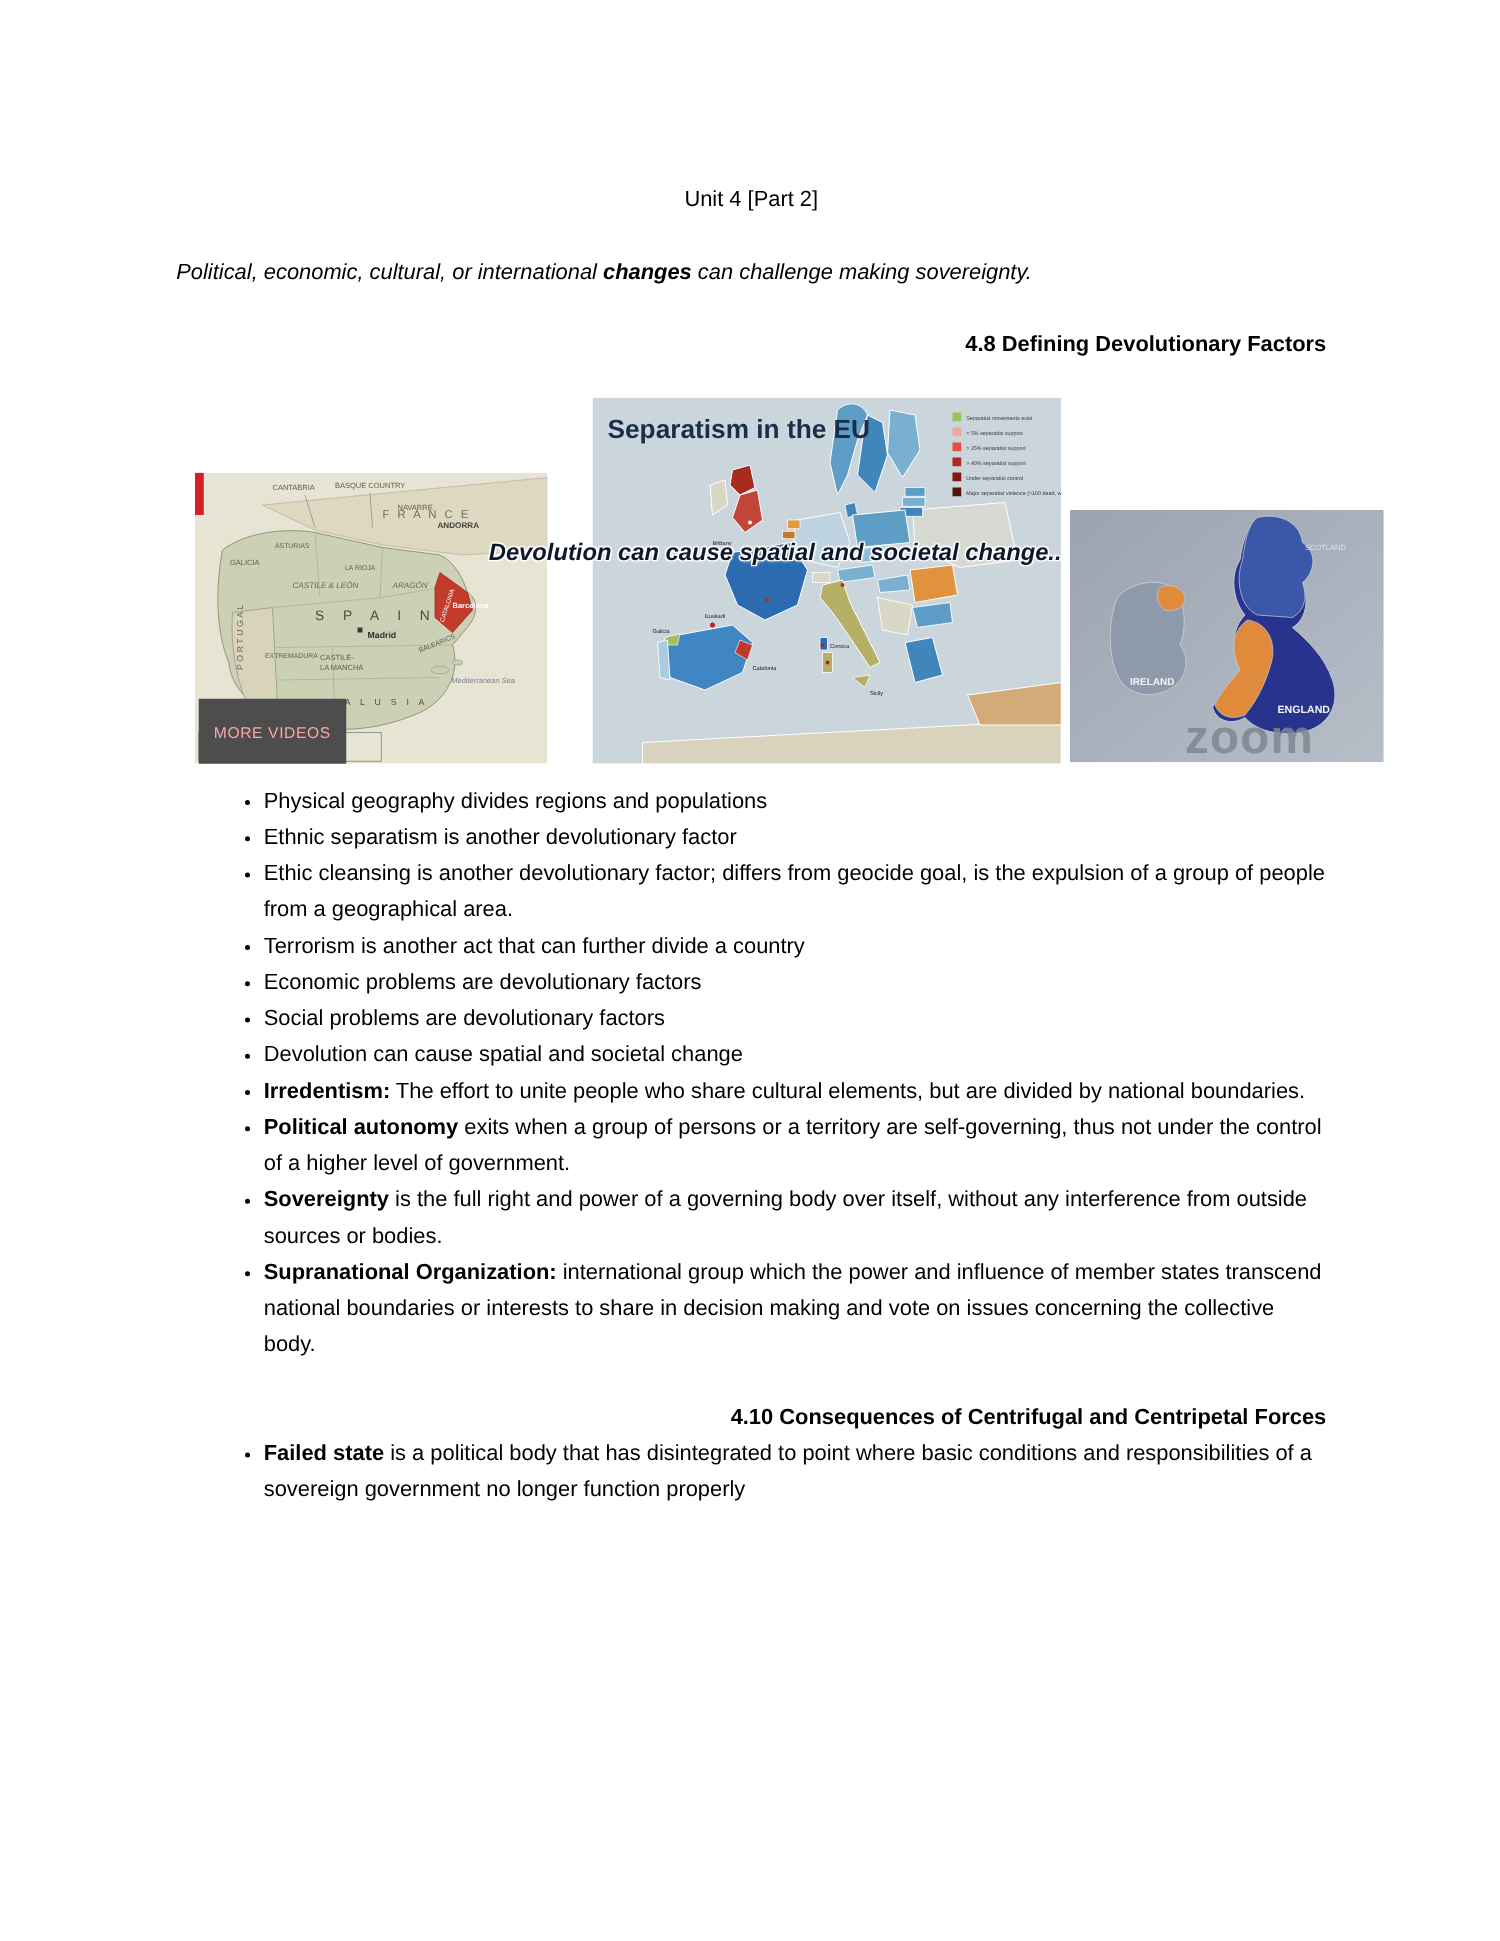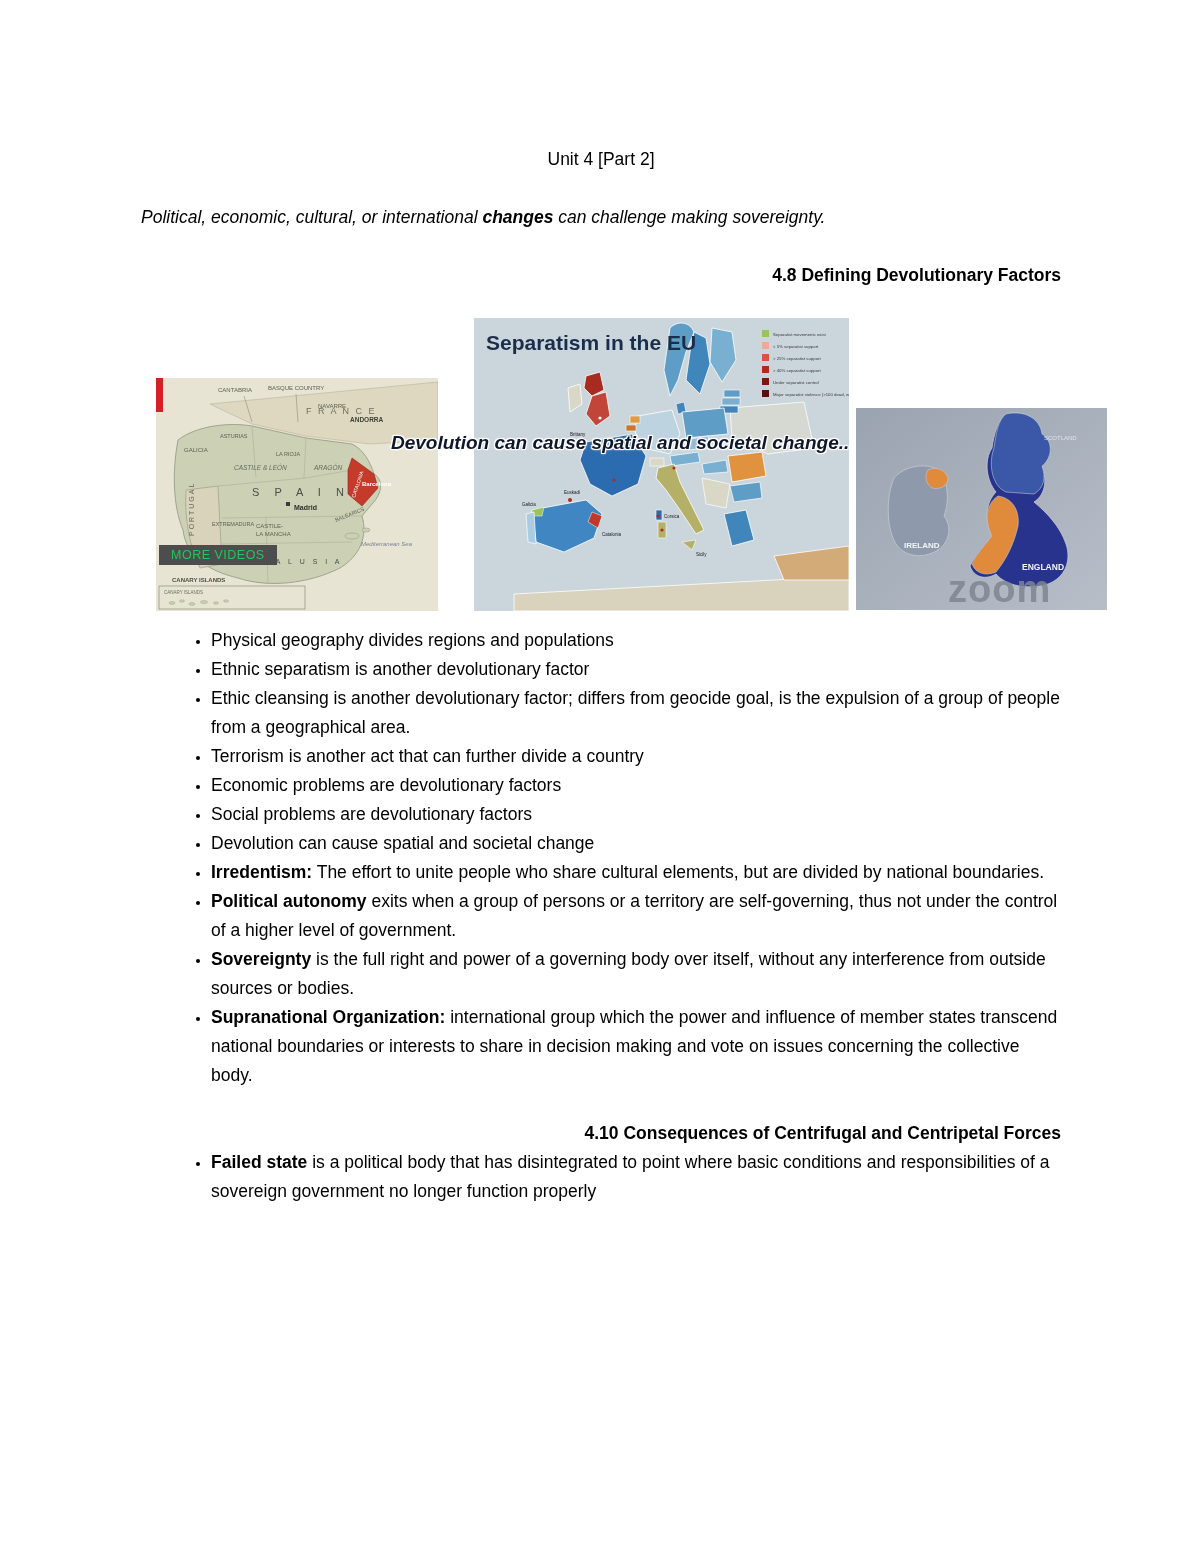--- a/index.html
+++ b/index.html
@@ -18,22 +18,22 @@
   ul.list li::marker{font-size:0.8em;}
   ul.second{margin-top:15px;}
   .collage{position:relative;margin-top:28px;width:923px;height:293px;}
   .img{position:absolute;overflow:hidden;}
   .img.spain{left:15px;top:60px;width:282px;height:233px;}
   .img.eu{left:297px;top:0;width:375px;height:293px;padding-left:36px;}
   .img.uk{left:672px;top:90px;width:278px;height:202px;margin-left:43px;}
   .caption{position:absolute;left:250px;top:114px;z-index:6;white-space:nowrap;
            font-size:19px;font-weight:700;font-style:italic;color:#0f172a;
            text-shadow:0 0 3px #fff,0 0 3px #fff,1px 1px 0 #fff,-1px -1px 0 #fff,1px -1px 0 #fff,-1px 1px 0 #fff;}
-  .more-videos{position:absolute;left:3px;top:167px;z-index:5;background:#4d4d4d;color:#22c55e;
-               font-size:12.5px;letter-spacing:.5px;padding:3px 12px;}
+  .more-videos{position:absolute;left:3px;top:181px;z-index:5;background:#4d4d4d;color:#fca5a5;
+               font-size:12.5px;letter-spacing:.5px;padding:20px 12px;}
   svg text{font-family:"Liberation Sans",sans-serif;}
 </style>
 </head>
 <body>
 
 <div class="page">
   <div class="content">
 
     <h1 class="title">Unit 4 [Part 2]</h1>
 

